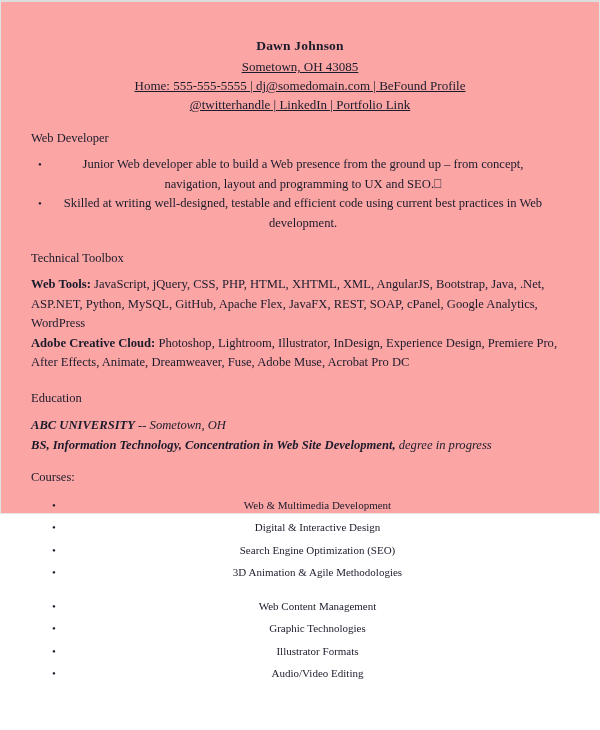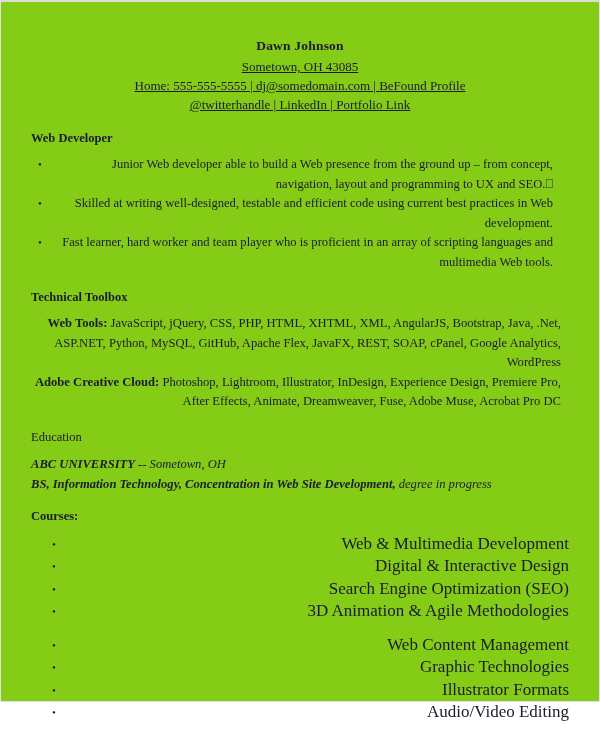--- a/index.html
+++ b/index.html
@@ -12,22 +12,22 @@
     width: 600px;
     height: 730px;
     overflow: hidden;
     font-family: "Liberation Serif", "DejaVu Serif", serif;
     color: #1b1b2b;
   }
   .page {
     position: relative;
     box-sizing: border-box;
     width: 600px;
-    height: 702px;
-    background: #84cc16;
+    height: 514px;
+    background: #fca5a5;
     border: 1px solid #e3e3e3;
     border-top: 2px solid #dcdcdc;
     padding: 34px 30px 10px 30px;
   }
 
   
   .doc-header {
     text-align: center;
     margin: 0 0 16px 0;
   }
@@ -42,71 +42,70 @@
     font-size: 13px;
     line-height: 19px;
     margin: 0;
     text-decoration: underline;
   }
 
   
   .section { margin: 0; }
   .sec-head {
     font-size: 12.5px;
-    font-weight: bold;
+    font-weight: normal;
     line-height: 17px;
     margin: 0 0 8px 0;
   }
   .sec-head.plain { font-weight: normal; }
 
   
   ul.bullets {
     list-style: none;
     margin: 0;
     padding: 0;
   }
   ul.bullets > li {
     position: relative;
     font-size: 12.6px;
     line-height: 19.5px;
     padding-left: 22px;
     margin: 0;
-    text-align: right;
+    text-align: center;
   }
   ul.bullets > li::before {
     content: "\2022";
     position: absolute;
     left: 7px;
     top: 0;
     font-size: 11px;
     line-height: 19.5px;
   }
 
   
   .summary li { max-width: 500px; }
 
   
   ul.courses > li {
     padding-left: 35px;
     line-height: 22.5px;
-    font-size: 17px;
+    font-size: 11px;
   }
   ul.courses > li::before {
     left: 21px;
     line-height: 22.5px;
   }
   .courses-gap { height: 11px; }
 
   
   .toolbox-body {
     font-size: 12.6px;
     line-height: 19.5px;
     margin: 0;
     max-width: 530px;
-    text-align: right;
   }
   .toolbox-body .lbl { font-weight: bold; }
   .toolbox-row { margin: 0; }
   .gap-md  { height: 14px; }
   .gap-lg  { height: 17px; }
 
   
   .edu-line {
     font-size: 12.6px;
     line-height: 20px;
@@ -125,21 +124,20 @@
     <div class="cand-line">Sometown, OH 43085</div>
     <div class="cand-line">Home: 555-555-5555 | dj@somedomain.com | BeFound Profile</div>
     <div class="cand-line">@twitterhandle | LinkedIn | Portfolio Link</div>
   </div>
 
   <div class="section">
     <div class="sec-head">Web Developer</div>
     <ul class="bullets summary">
       <li>Junior Web developer able to build a Web presence from the ground up – from concept, navigation, layout and programming to UX and SEO.⎕</li>
       <li>Skilled at writing well-designed, testable and efficient code using current best practices in Web development.</li>
-      <li>Fast learner, hard worker and team player who is proficient in an array of scripting languages and multimedia Web tools.</li>
     </ul>
   </div>
 
   <div class="gap-lg"></div>
 
   <div class="section">
     <div class="sec-head">Technical Toolbox</div>
     <p class="toolbox-body toolbox-row"><span class="lbl">Web Tools:</span><span> JavaScript, jQuery, CSS, PHP, HTML, XHTML, XML, AngularJS, Bootstrap, Java, .Net, ASP.NET, Python, MySQL, GitHub, Apache Flex, JavaFX, REST, SOAP, cPanel, Google Analytics, WordPress</span></p>
     <p class="toolbox-body toolbox-row"><span class="lbl">Adobe Creative Cloud:</span><span> Photoshop, Lightroom, Illustrator, InDesign, Experience Design, Premiere Pro, After Effects, Animate, Dreamweaver, Fuse, Adobe Muse, Acrobat Pro DC</span></p>
   </div>

